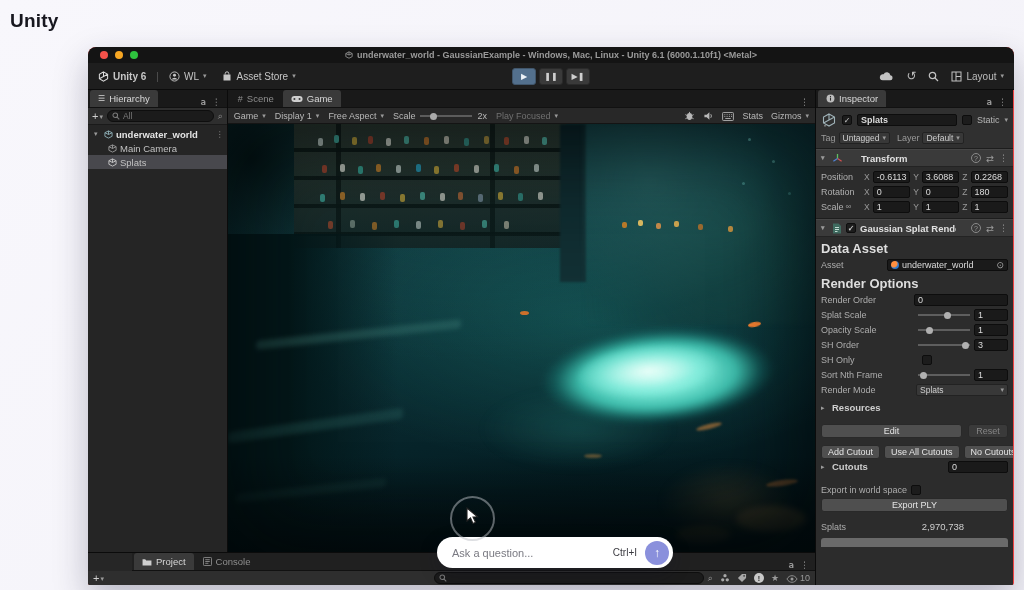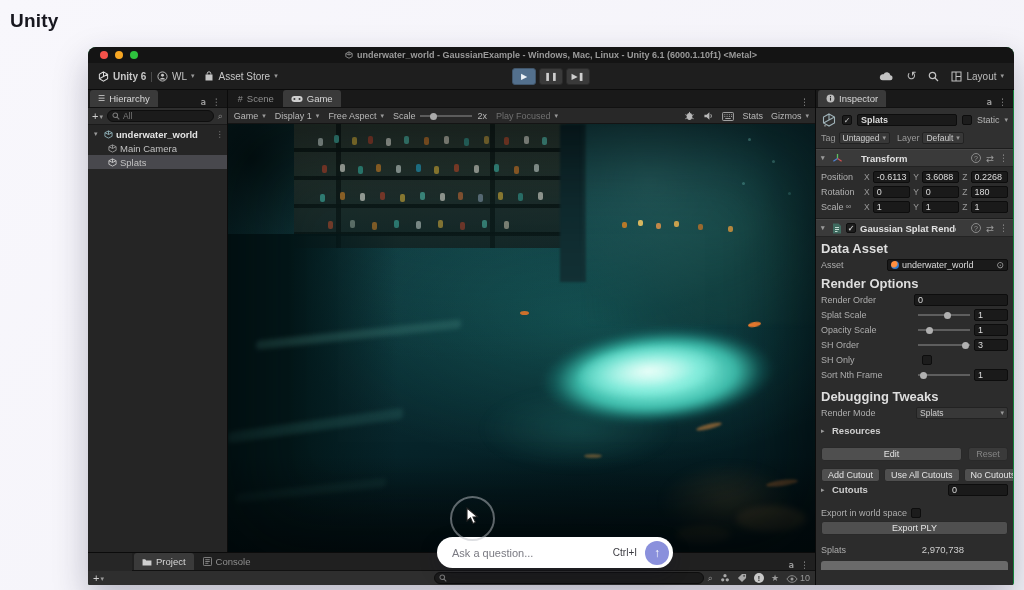--- a/index.html
+++ b/index.html
@@ -1,29 +1,29 @@
 <!DOCTYPE html>
 <html><head>
 <meta charset="utf-8">
 <style>
   *{box-sizing:border-box;margin:0;padding:0;}
   html,body{width:1024px;height:590px;overflow:hidden;}
   body{background:linear-gradient(135deg,#f8f7fc 0%,#f3f2f8 100%);font-family:"Liberation Sans",sans-serif;position:relative;}
   .brand{position:absolute;left:10px;top:10px;font-size:19px;font-weight:700;color:#17171f;letter-spacing:.2px;}
 
   
-  .window{position:absolute;left:88px;top:47px;width:926px;height:538px;background:#15803d;border-radius:8px 8px 2px 2px;box-shadow:0 14px 34px rgba(30,30,60,.28);display:flex;flex-direction:column;overflow:hidden;}
+  .window{position:absolute;left:88px;top:47px;width:926px;height:538px;background:#ef4444;border-radius:8px 8px 2px 2px;box-shadow:0 14px 34px rgba(30,30,60,.28);display:flex;flex-direction:column;overflow:hidden;}
   .titlebar{height:16px;background:#141414;position:relative;display:flex;align-items:center;flex:0 0 16px;}
   .lights{display:flex;gap:7px;margin-left:12px;z-index:2;}
   .light{width:8px;height:8px;border-radius:50%;}
   .light.r{background:#f4524a;}.light.y{background:#f6a623;}.light.g{background:#2ec23e;}
   .wtitle{position:absolute;left:0;right:0;text-align:center;font-size:9px;font-weight:700;color:#9a9a9a;display:flex;justify-content:center;align-items:center;gap:4px;}
 
   .maintb{height:27px;background:#1e1e1e;border-bottom:1px solid #0b0b0b;display:flex;align-items:center;padding:0 10px;position:relative;flex:0 0 27px;}
-  .tb-group{display:flex;align-items:flex-end;font-size:10px;color:#c6c6c6;}
+  .tb-group{display:flex;align-items:flex-end;gap:6px;font-size:10px;color:#c6c6c6;}
   .tb-sep{color:#555;margin:0 4px;}
   .tb-item{display:flex;align-items:center;gap:4px;cursor:default;}
   .caret{font-size:7px;color:#9a9a9a;}
   .playgrp{position:absolute;left:50%;transform:translateX(-50%);display:flex;gap:3px;}
   .pbtn{width:24px;height:17px;background:#3a3a3a;border:1px solid #2a2a2a;border-radius:3px;color:#cfcfcf;font-size:8px;display:flex;align-items:center;justify-content:center;}
   .pbtn.active{background:#53708d;border-color:#41566b;color:#eef3f8;}
   .tb-right{margin-left:auto;display:flex;align-items:center;gap:12px;color:#bdbdbd;font-size:10px;}
 
   
   .content{display:flex;flex:1;min-height:0;}
@@ -617,21 +617,20 @@
           <span class="ir-lbl">Sort Nth Frame</span>
           <span class="slider">
               <span class="track"></span>
               <span class="thumb" style="left:2px;"></span>
             </span>
           <span class="field val">
               <span>1</span>
             </span>
         </div>
 
-        <div class="sect" style="padding-top:7px;">Debugging Tweaks</div>
         <div class="irow">
           <span class="ir-lbl">Render Mode</span>
           <span class="dd" style="width:92px;justify-content:space-between;">
               <span>Splats</span>
               <span class="caret">▾</span>
             </span>
         </div>
         <div class="irow" style="margin-top:3px;">
           <span class="fold">▸</span>
           <span style="font-weight:700;color:#cfcfcf;">Resources</span>

